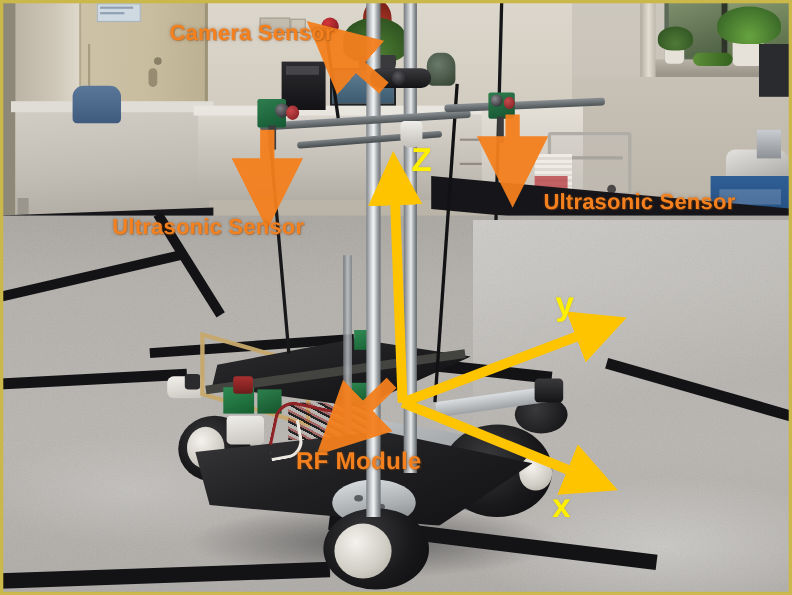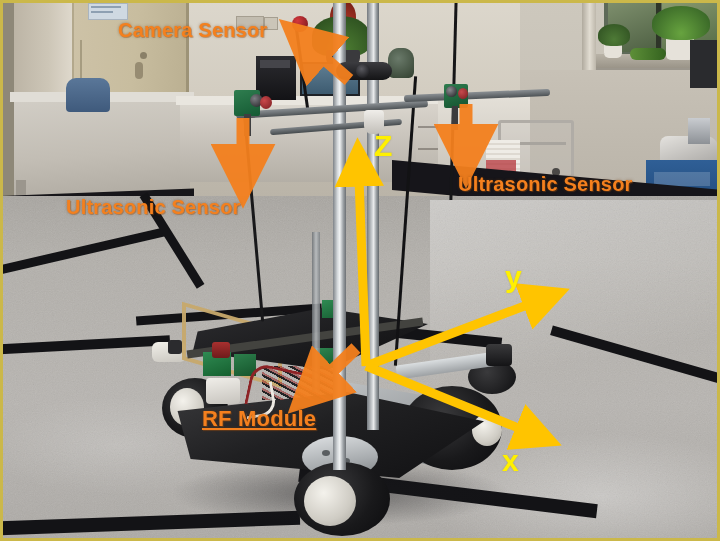--- a/index.html
+++ b/index.html
@@ -508,20 +508,21 @@
     position: absolute;
     font-weight: bold;
     white-space: nowrap;
     line-height: 1;
     letter-spacing: .2px;
   }
   .label-orange {
     color: #F4801E;
     text-shadow: 0 0 3px rgba(120,60,10,.5), 1px 1px 0 rgba(160,80,15,.35);
     font-size: 20px;
+    margin-left: 36px;
   }
   .label-yellow {
     color: #FFF000;
     font-size: 30px;
     text-shadow: 0 0 2px rgba(140,120,0,.4);
   }
   .axis-arrow, .pointer-arrow { position: absolute; overflow: visible; }
 
   
   #frame-border {
@@ -717,16 +718,16 @@
 
     <line x1="356" y1="348" x2="304" y2="398" stroke="#F4801E" stroke-width="13" marker-end="url(#ohead)" opacity="0.95"></line>
   </svg>
 
   <div class="annot-label label-orange" style="left:118px;top:20px;">Camera Sensor</div>
 
   <div class="annot-label label-orange" style="left:66px;top:197px;">Ultrasonic Sensor</div>
 
   <div class="annot-label label-orange" style="left:458px;top:174px;">Ultrasonic Sensor</div>
 
-  <div class="annot-label label-orange" style="left:202px;top:408px;font-size:22px;text-decoration:underline;">RF Module</div>
+  <div class="annot-label label-orange" style="left:233px;top:408px;font-size:22px;">RF Module</div>
 
   <div class="layer" id="frame-border"></div>
 </div>
 
 </body></html>

